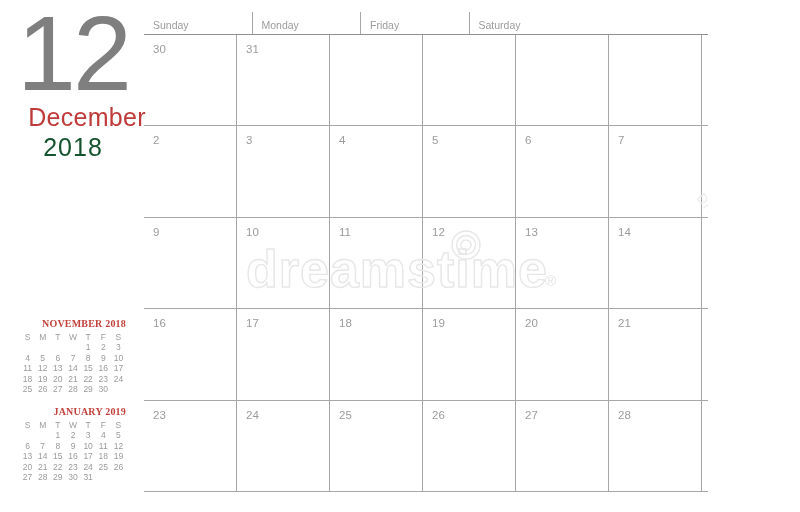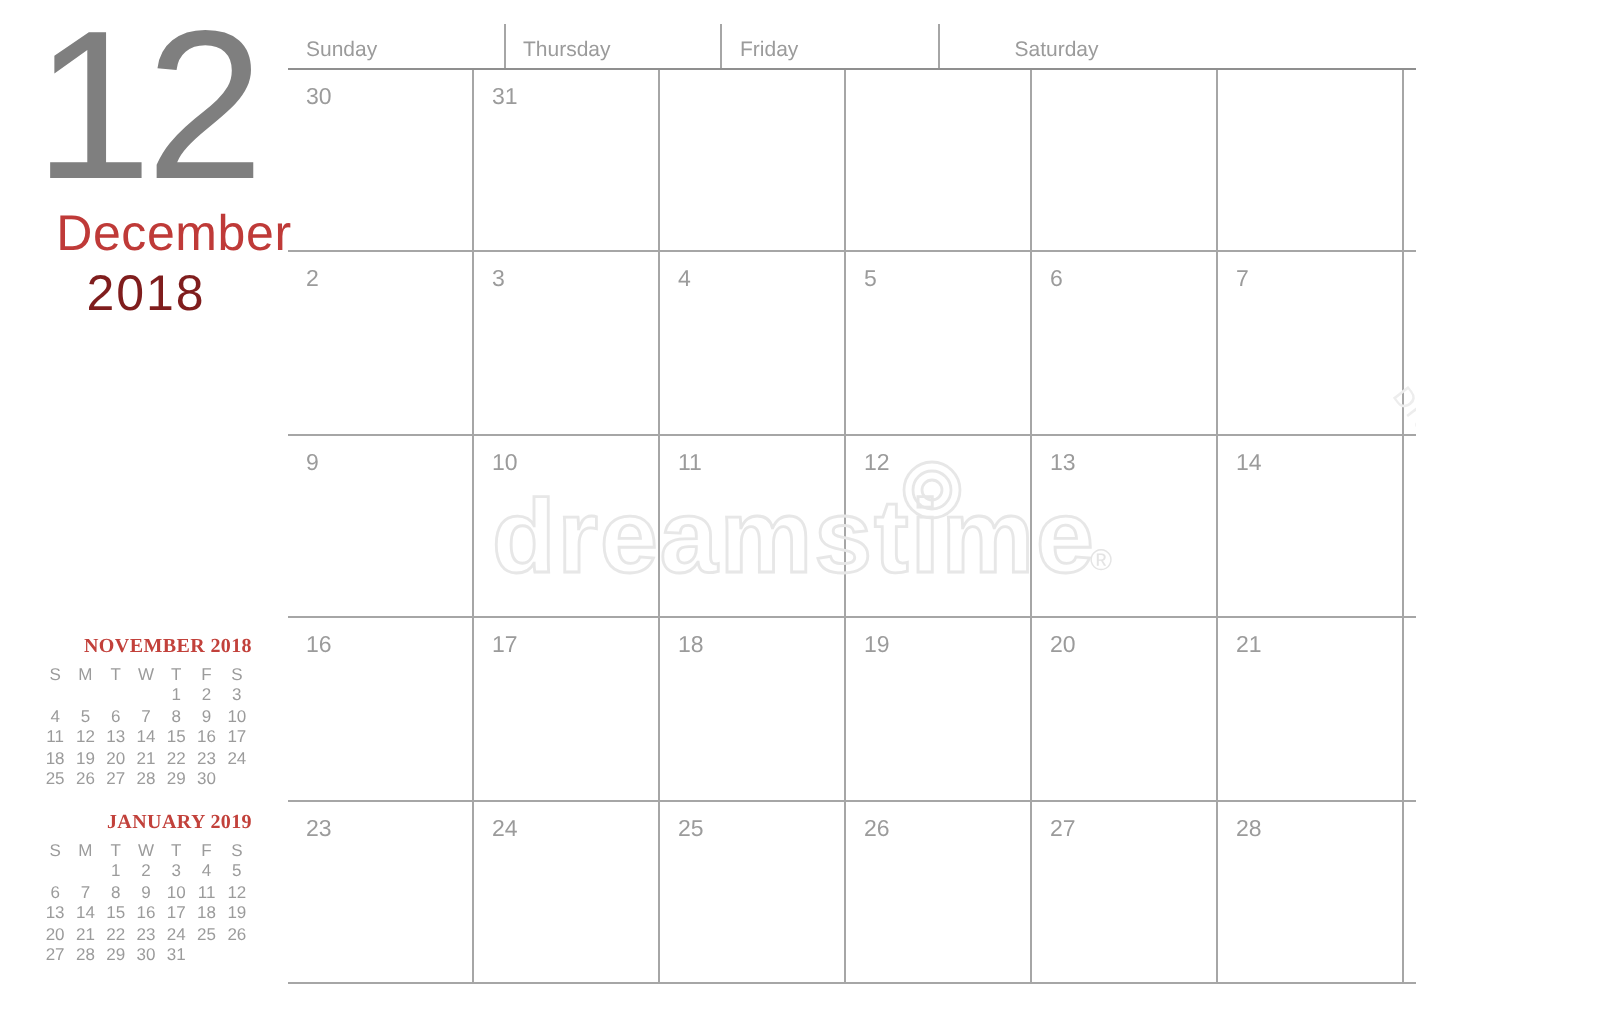--- a/index.html
+++ b/index.html
@@ -8,33 +8,33 @@
     font-family:"Liberation Sans", sans-serif; overflow:hidden;
   }
 
   
   .title-block { position:absolute; left:0; top:0; width:146px; text-align:center; }
   .month-number {
     font-size:106px; font-weight:100; color:#7f7f7f;
     line-height:86px; margin-top:10px; letter-spacing:-3px;
   }
   .month-name { font-size:25px; color:#bf3a38; margin-top:7px; letter-spacing:0.3px;padding-left:28px; }
-  .year { font-size:25px; color:#7f1d1d; margin-top:1px; letter-spacing:1px; }
+  .year { font-size:25px; color:#14532d; margin-top:1px; letter-spacing:1px; }
 
   
   .main-grid { position:absolute; left:144px; top:12px; width:651px; }
   .grid-header {
     display:grid; grid-template-columns:repeat(6,1fr);
     height:22px; border-bottom:1px solid #8f8f8f;
   }
   .hcell {
     padding:7px 0 0 9px; font-size:10.5px; color:#9b9b9b;
     border-right:1px solid #a6a6a6; overflow:hidden;
   }
-  .hcell:last-child { border-right:none;text-align:center; }
+  .hcell:last-child { border-right:none; }
   .grow {
     display:grid; grid-template-columns:repeat(7,1fr);
     height:90.4px; border-bottom:1px solid #a6a6a6;
   }
   .dcell {
     padding:8px 0 0 9px; font-size:11.5px; color:#9b9b9b;
     border-right:1px solid #a6a6a6;
   }
   .dcell:last-child { border-right:none; }
 
@@ -79,21 +79,21 @@
 
   <div class="title-block">
     <div class="month-number">12</div>
     <div class="month-name">December</div>
     <div class="year">2018</div>
   </div>
 
   <div class="main-grid">
     <div class="grid-header">
         <div class="hcell">Sunday</div>
-        <div class="hcell">Thursday</div>
+        <div class="hcell">Monday</div>
         <div class="hcell">Friday</div>
         <div class="hcell">Saturday</div>
       </div>
     <div class="grid-body">
         <div class="grow">
           <div class="dcell">30</div>
           <div class="dcell">31</div>
           <div class="dcell"></div>
           <div class="dcell"></div>
           <div class="dcell"></div>

